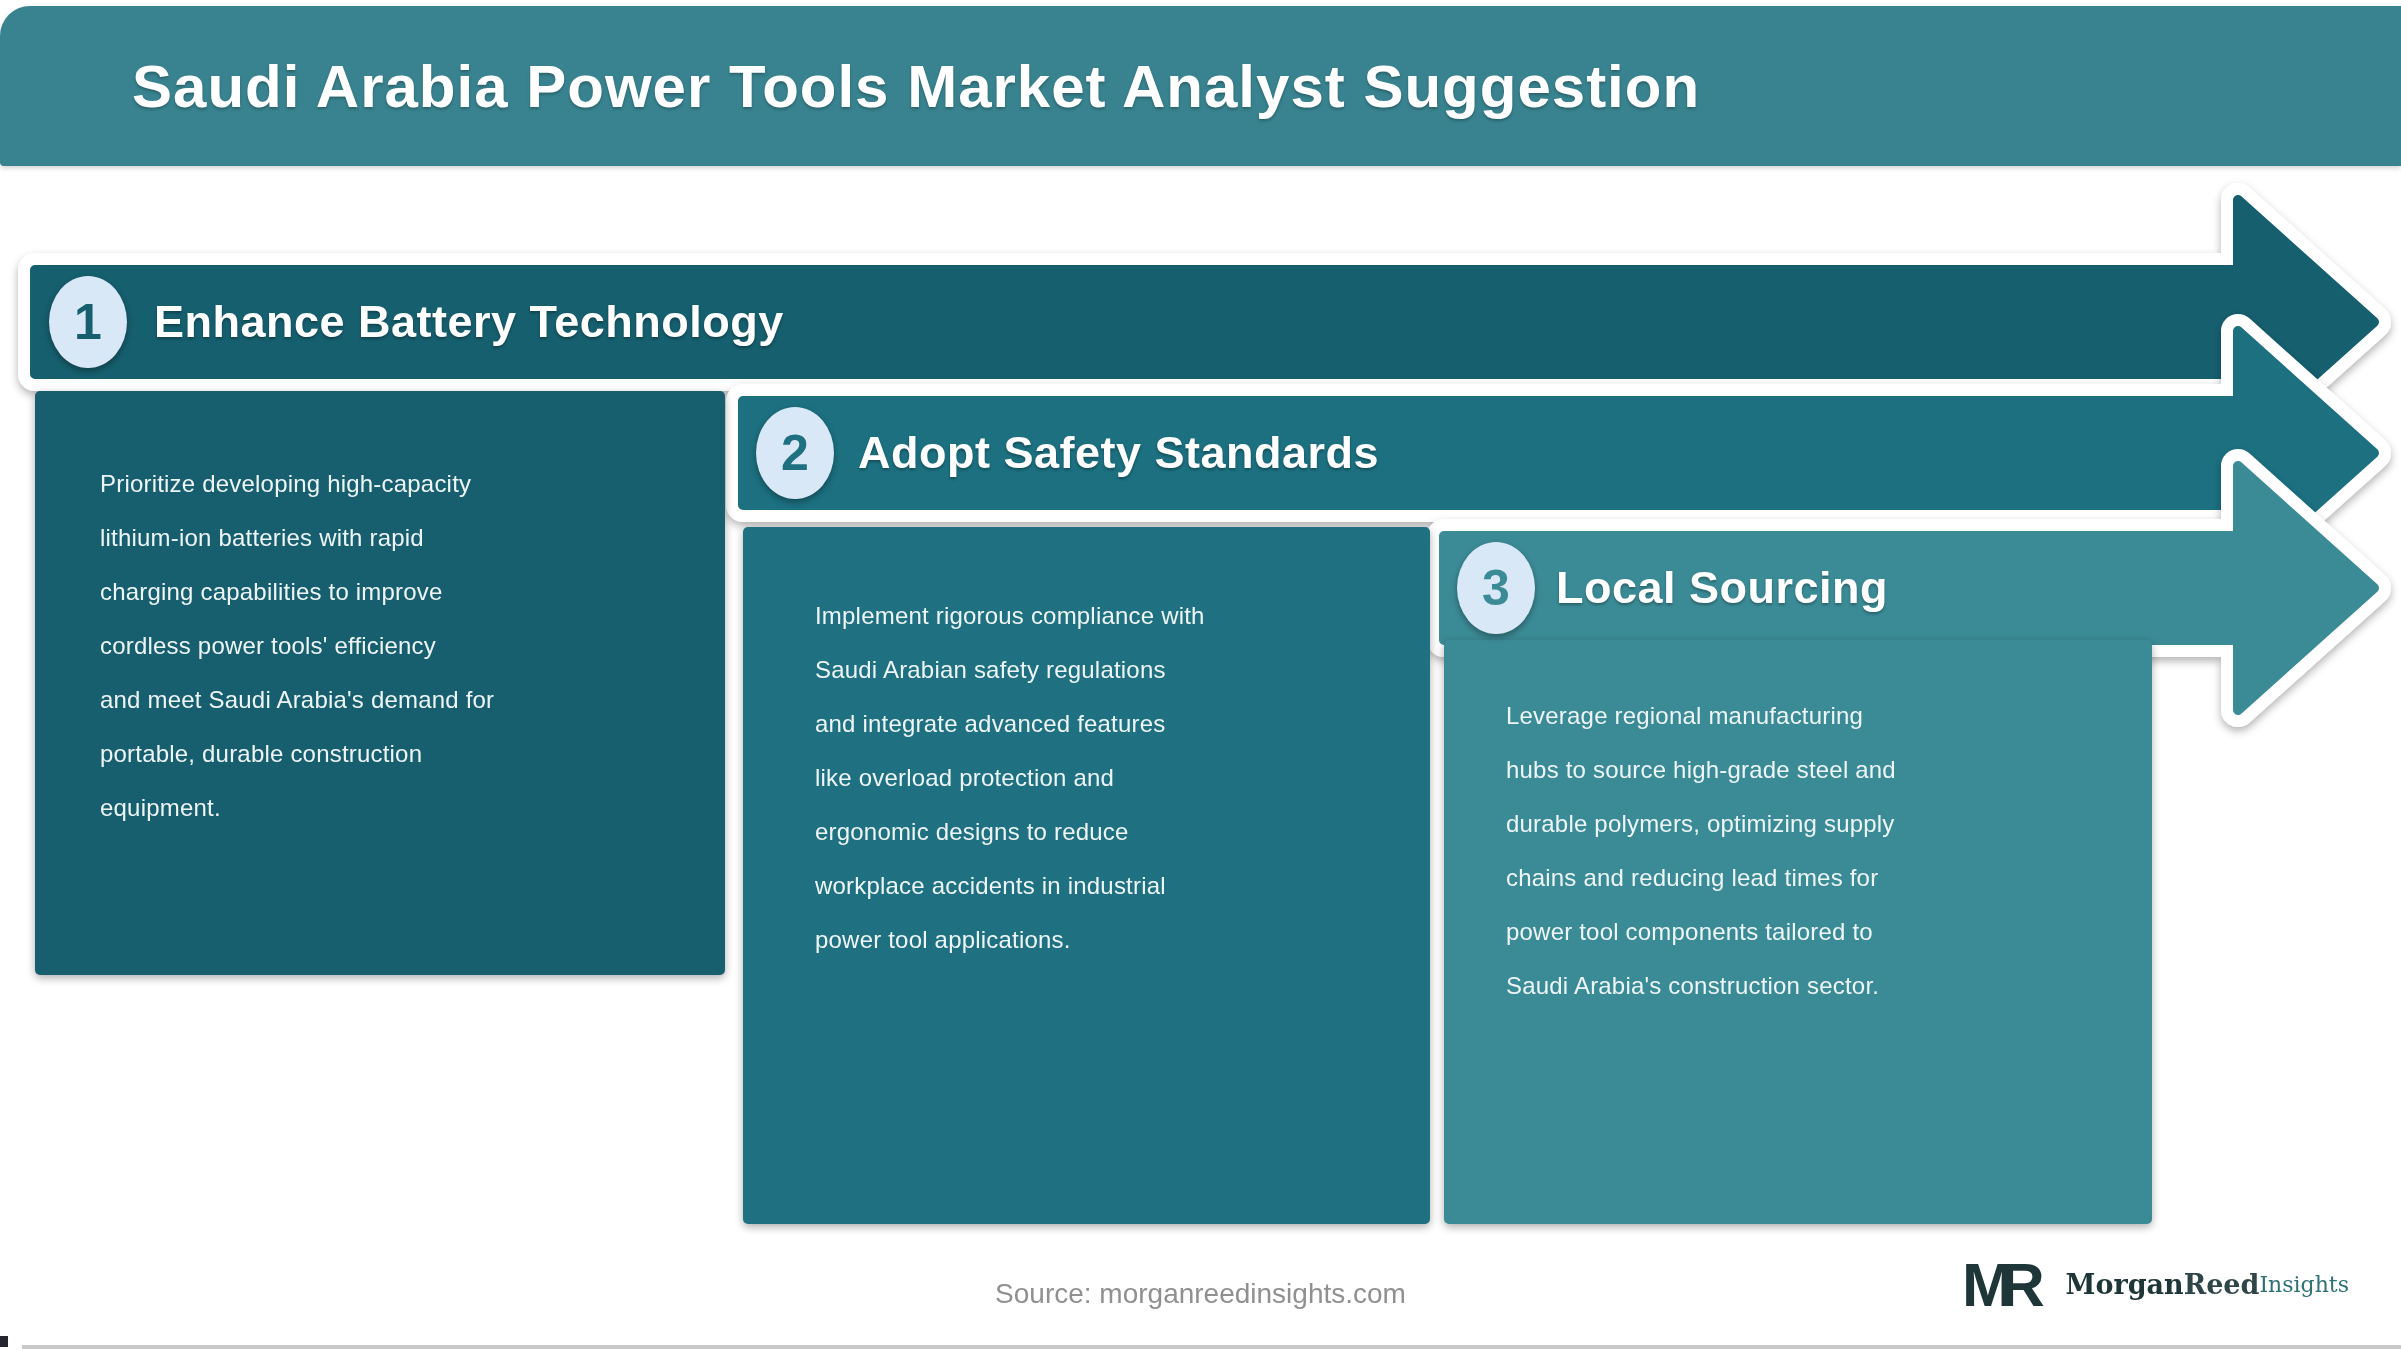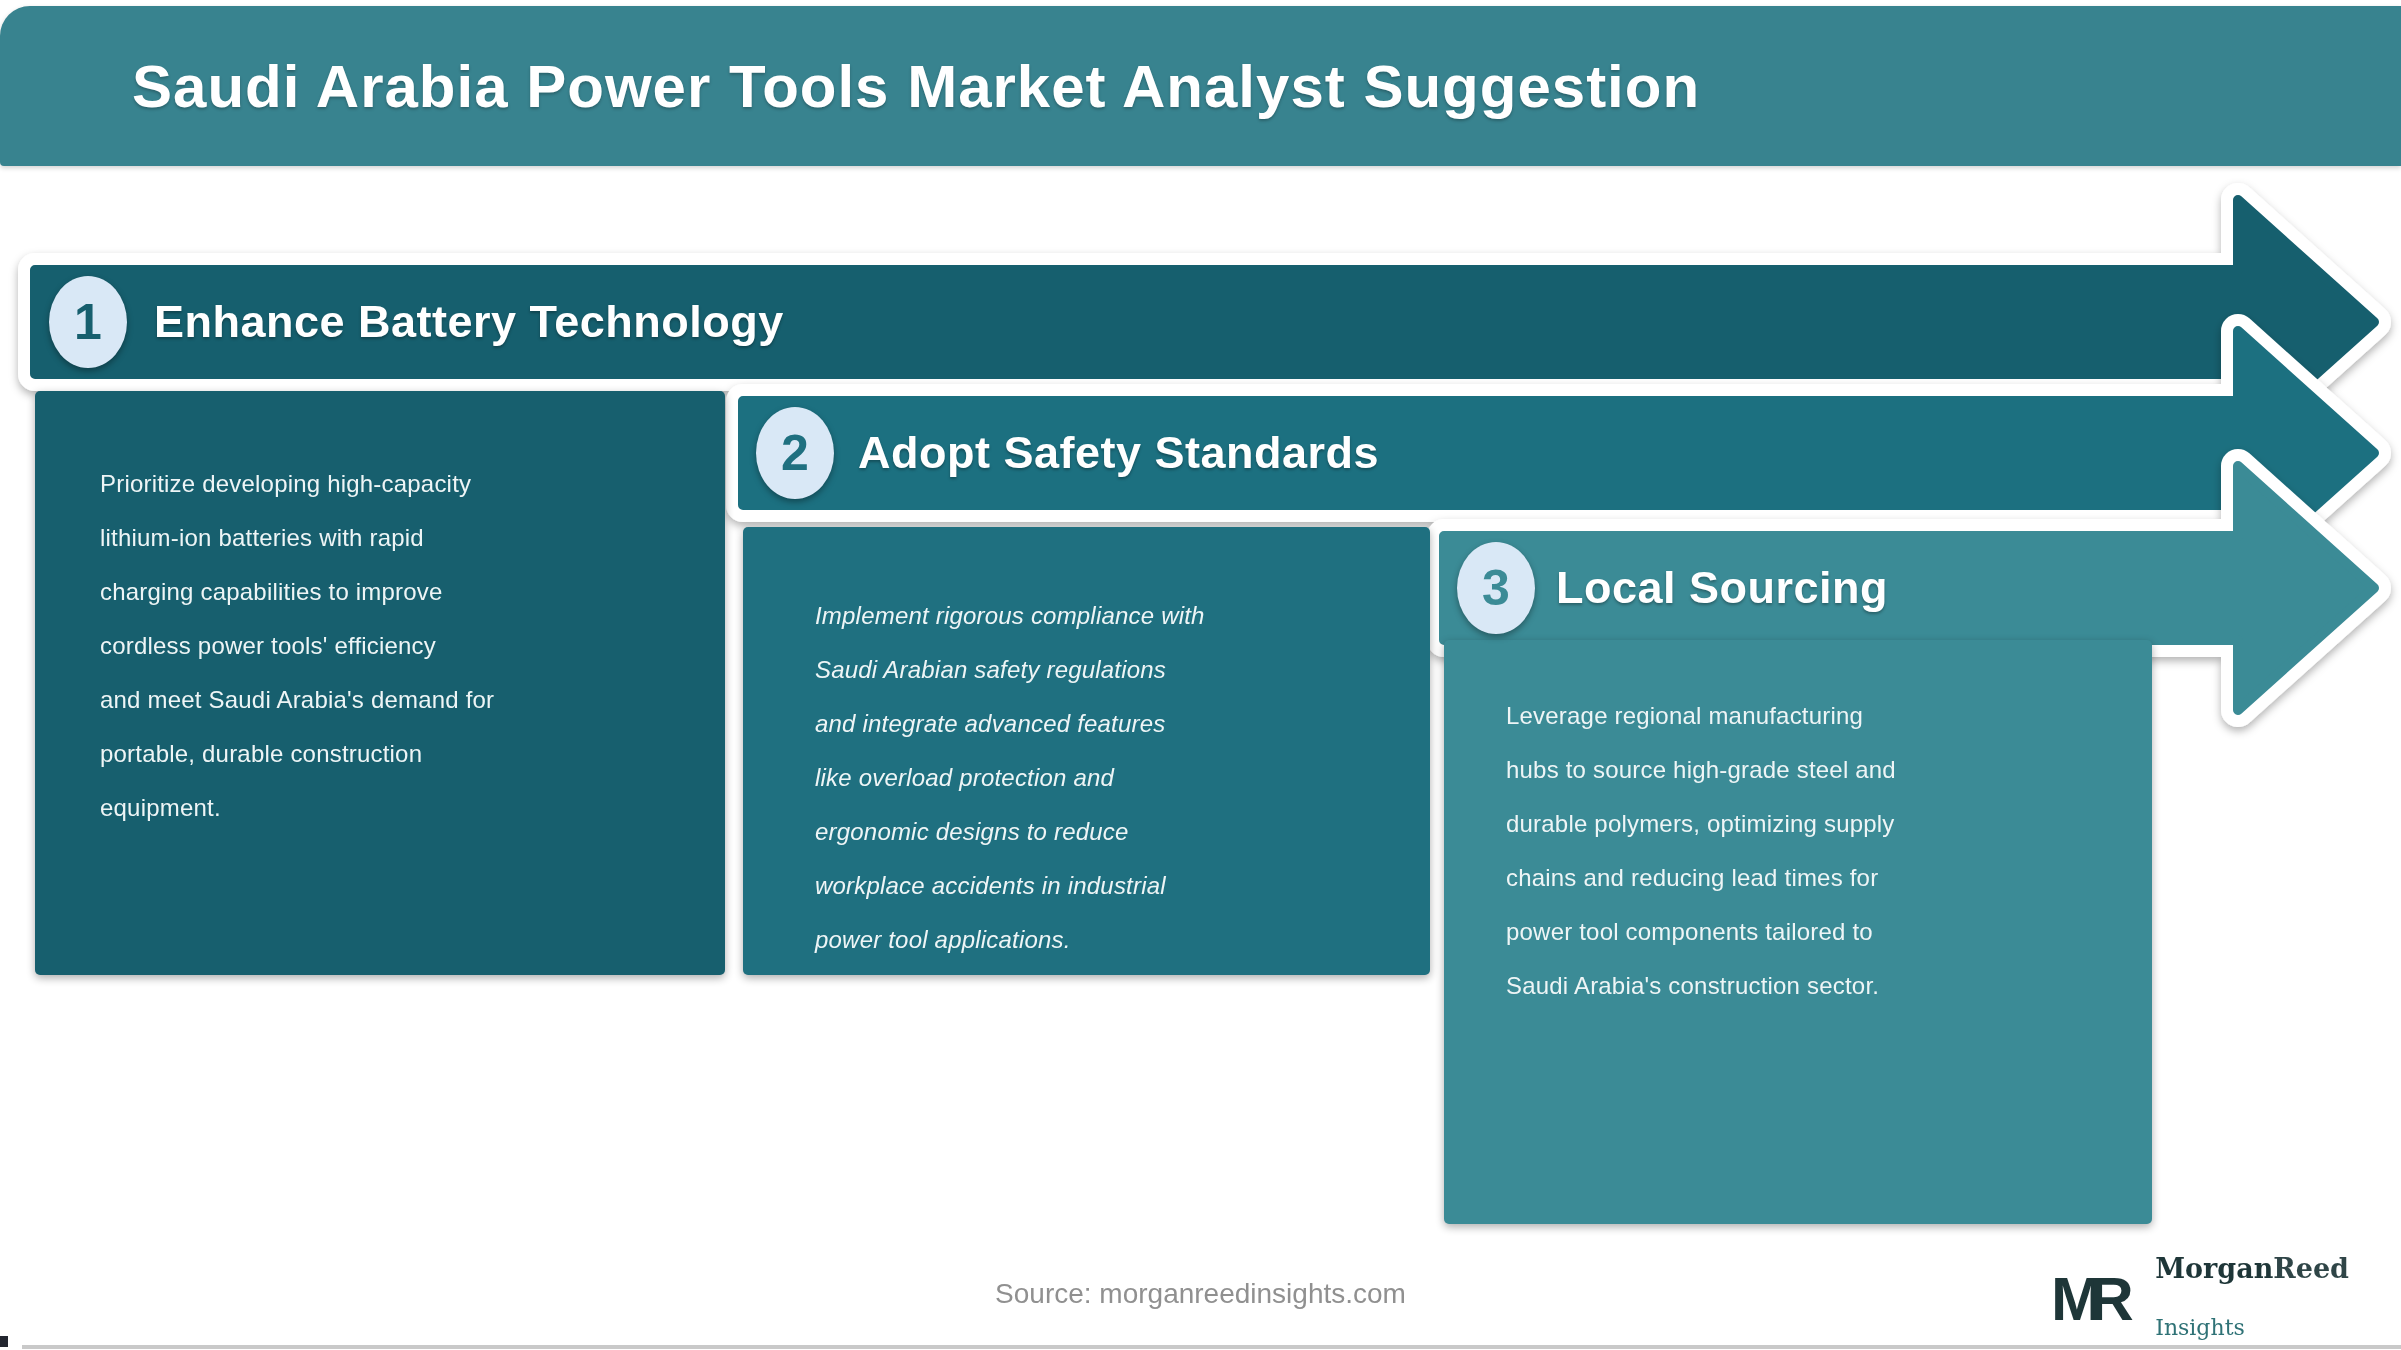--- a/index.html
+++ b/index.html
@@ -38,32 +38,32 @@
   }
   
   .desc-box{
     position:absolute;z-index:2;border-radius:5px;
     box-shadow:0 3px 9px rgba(0,0,0,.32);
     color:#eef5f6;font-size:24px;line-height:54px;font-weight:400;
     white-space:pre-line;letter-spacing:.2px;
     box-sizing:border-box;
   }
   .desc-1{left:35px;top:391px;width:690px;height:584px;background:#175f6e;padding:66px 30px 0 65px;}
-  .desc-2{left:743px;top:527px;width:687px;height:448px;background:#1f7080;padding:62px 28px 0 72px;font-style:italic;}
+  .desc-2{left:743px;top:527px;width:687px;height:697px;background:#1f7080;padding:62px 28px 0 72px;}
   .desc-3{left:1444px;top:640px;width:708px;height:584px;background:#3b8b96;padding:49px 28px 0 62px;}
   
   .source-line{
     position:absolute;left:0;top:1278px;width:2401px;text-align:center;
     color:#909090;font-size:28px;z-index:2;
   }
   .logo{
     position:absolute;right:52px;top:1254px;display:flex;align-items:center;z-index:2;
   }
-  .logo-text{margin-left:12px;display:flex;flex-direction:column;justify-content:center;
-    font-family:"DejaVu Serif",serif;line-height:30px;gap:29px;}
+  .logo-text{margin-left:12px;display:flex;flex-direction:row;justify-content:center;
+    font-family:"DejaVu Serif",serif;line-height:30px;}
   .logo-name{font-size:27px;color:#1e3638;white-space:nowrap;}
   .logo-name .nb{font-weight:700;}
   .logo-name .nr{font-weight:700;opacity:.92;}
   .logo-tagline{font-size:22px;color:#2f7276;}
   .bottom-line{position:absolute;left:22px;right:0;top:1345px;height:4px;background:#c9c9c9;}
   .bottom-mark{position:absolute;left:0;top:1336px;width:8px;height:11px;background:#23262f;}
 </style>
 </head>
 <body>
 

